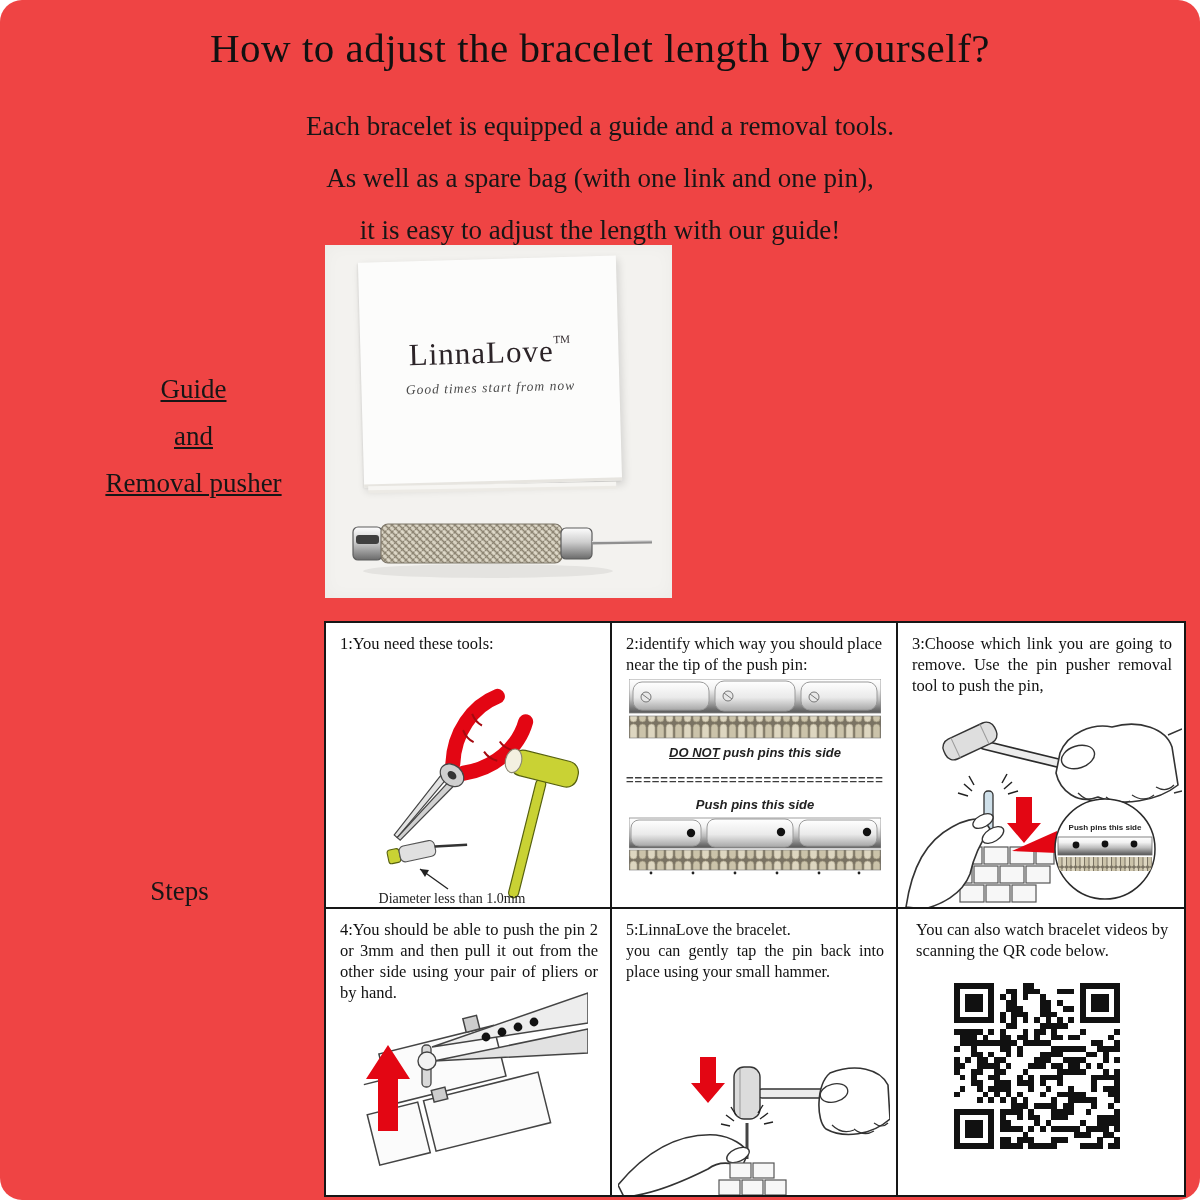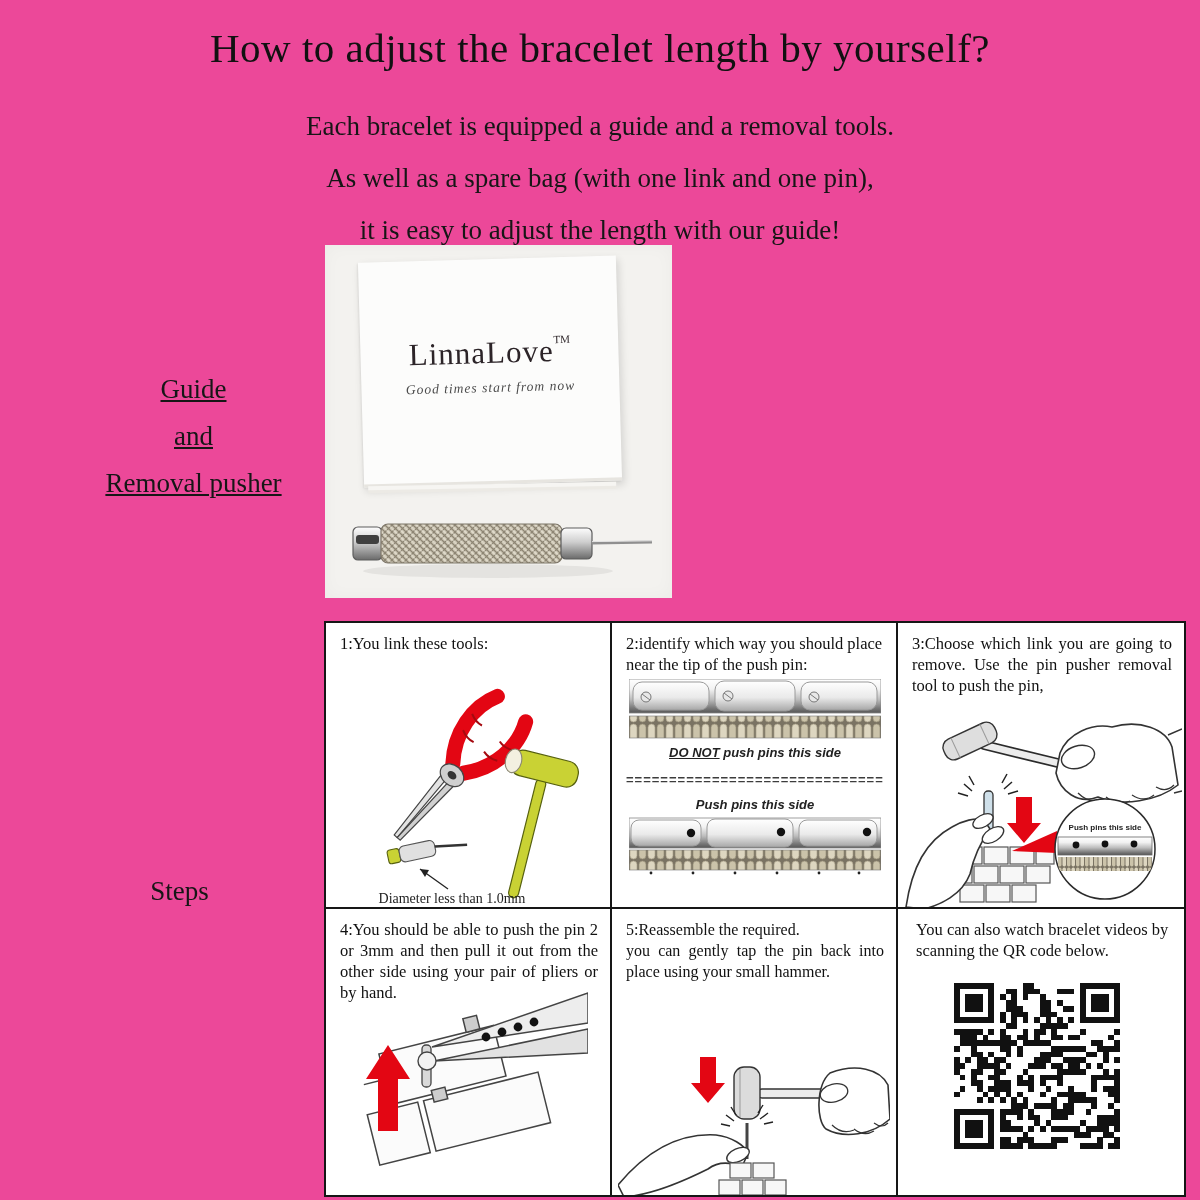--- a/index.html
+++ b/index.html
@@ -1,17 +1,17 @@
 <!DOCTYPE html>
 <html style="--accent-red: #e30613; --hammer-yellow: #c9d234; --pin-blue: #cfe0ea; --metal-dark: #565656; --border-dark: #161616;"><head>
 <meta charset="utf-8">
 <style>
   html,body{margin:0;padding:0;background:#fff;}
-  #page{position:relative;width:1200px;height:1200px;background:#ec4899;overflow:hidden;
-        font-family:"Liberation Serif",serif;color:#1a1a1a;}
+  #page{position:relative;width:1200px;height:1200px;background:#ef4444;overflow:hidden;
+        font-family:"Liberation Serif",serif;color:#1a1a1a;border-radius:22px;}
 
   
   .title{position:absolute;top:24px;left:0;width:100%;text-align:center;
          font-size:41px;font-weight:400;letter-spacing:.5px;margin:0;color:#111;}
   .subtitle{position:absolute;top:98px;left:0;width:100%;text-align:center;
             font-size:27px;line-height:48px;color:#161616;}
   .subtitle p{margin:4px;}
 
   
   .guide-label{position:absolute;left:96px;top:366px;width:195px;text-align:center;
@@ -133,21 +133,21 @@
       <rect x="38" y="13" width="181" height="39" rx="7" fill="url(#knurl)" stroke="#7d7668" stroke-width="1.2"></rect>
       <rect x="218" y="17" width="31" height="31" rx="5" fill="url(#gsilver)" stroke="#5d5d5d" stroke-width="1.2"></rect>
       <line x1="249" y1="32" x2="309" y2="31" stroke="#8f8f8f" stroke-width="3.2"></line>
       <line x1="249" y1="30.6" x2="309" y2="29.8" stroke="#e4e4e4" stroke-width="1"></line>
     </svg>
   </div>
 
   <div class="grid">
 
     <section class="cell br bb">
-      <p class="h">1:You link these tools:</p>
+      <p class="h">1:You need these tools:</p>
       <svg class="il" style="left:6px;top:42px;" width="274" height="244" viewBox="0 0 274 244">
 
         <g transform="translate(122,108) rotate(42)">
           <path d="M-7,-6 C-27,-30 -31,-62 -19,-86" fill="none" stroke="var(--accent-red)" stroke-width="15" stroke-linecap="round"></path>
           <path d="M7,-6 C27,-30 31,-62 19,-86" fill="none" stroke="var(--accent-red)" stroke-width="15" stroke-linecap="round"></path>
           <path d="M-22,-38 q8,4 16,2 M-26,-56 q8,4 15,2 M24,-38 q-8,4 -16,2 M28,-56 q-8,4 -15,2" stroke="#a50a10" stroke-width="2" fill="none"></path>
           <path d="M-9,-2 L-3,86 L1,86 L-2,-2 Z" fill="#e3e3e3" stroke="#444" stroke-width="1.2"></path>
           <path d="M9,-2 L5,86 L1,86 L2,-2 Z" fill="#d0d0d0" stroke="#444" stroke-width="1.2"></path>
           <ellipse cx="0" cy="3" rx="13" ry="10" fill="#cfcfcf" stroke="#444" stroke-width="1.2"></ellipse>
           <ellipse cx="0" cy="3" rx="5" ry="3.6" fill="#333"></ellipse>
@@ -301,21 +301,21 @@
         </g>
 
         <rect x="86" y="58" width="9" height="42" rx="4" fill="#d9d9d9" stroke="#444" stroke-width="1.3"></rect>
         <circle cx="91" cy="74" r="9" fill="#f2f2f2" stroke="#444" stroke-width="1.4"></circle>
 
         <path d="M52,58 l22,34 h-12 v52 h-20 v-52 h-12 z" fill="var(--accent-red)"></path>
       </svg>
     </section>
 
     <section class="cell br">
-      <p class="h tight">5:Reassemble the required.</p>
+      <p class="h tight">5:LinnaLove the bracelet.</p>
       <p class="h tight just">you can gently tap the pin back into place using your small hammer.</p>
       <svg class="il" style="left:6px;top:146px;" width="272" height="150" viewBox="0 0 272 150">
 
         <path d="M82,2 h16 v26 h9 l-17,20 -17,-20 h9 z" fill="var(--accent-red)"></path>
 
         <g>
           <rect x="140" y="34" width="78" height="9" rx="4" fill="#ececec" stroke="#333" stroke-width="1.4"></rect>
           <rect x="116" y="12" width="26" height="52" rx="10" fill="#dcdcdc" stroke="#333" stroke-width="1.4"></rect>
           <line x1="122" y1="14" x2="122" y2="62" stroke="#9a9a9a"></line>
         </g>

